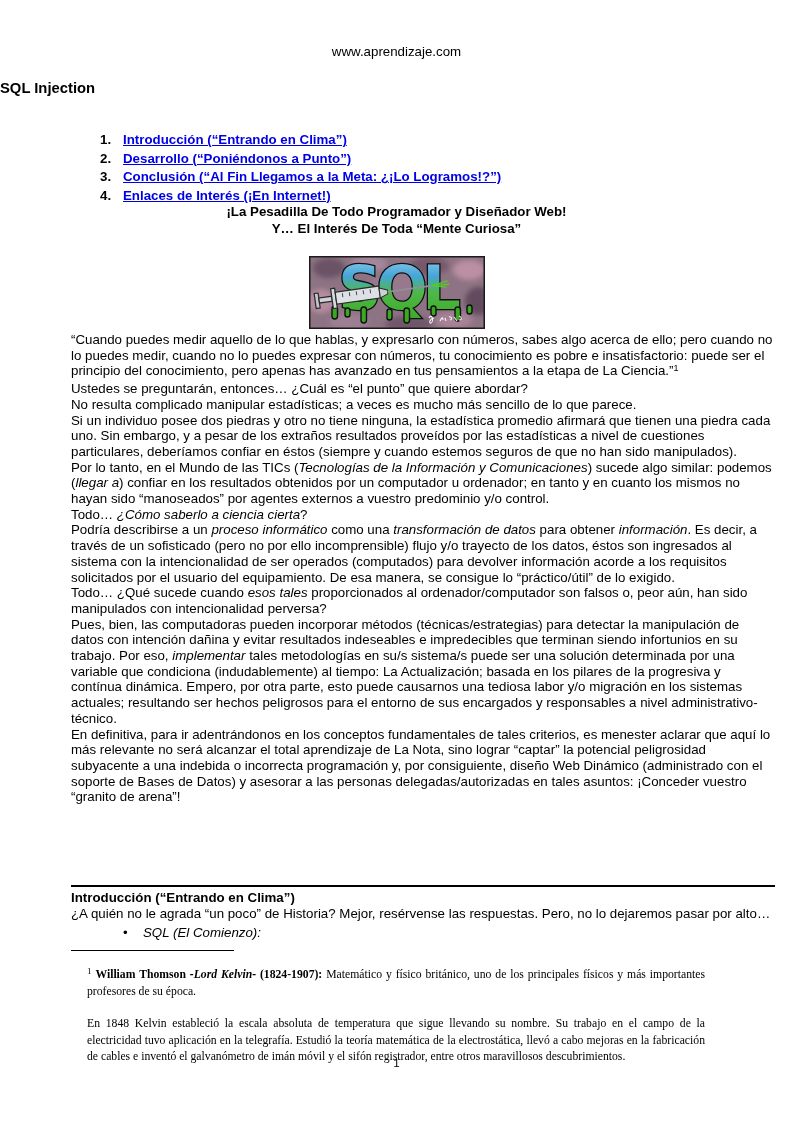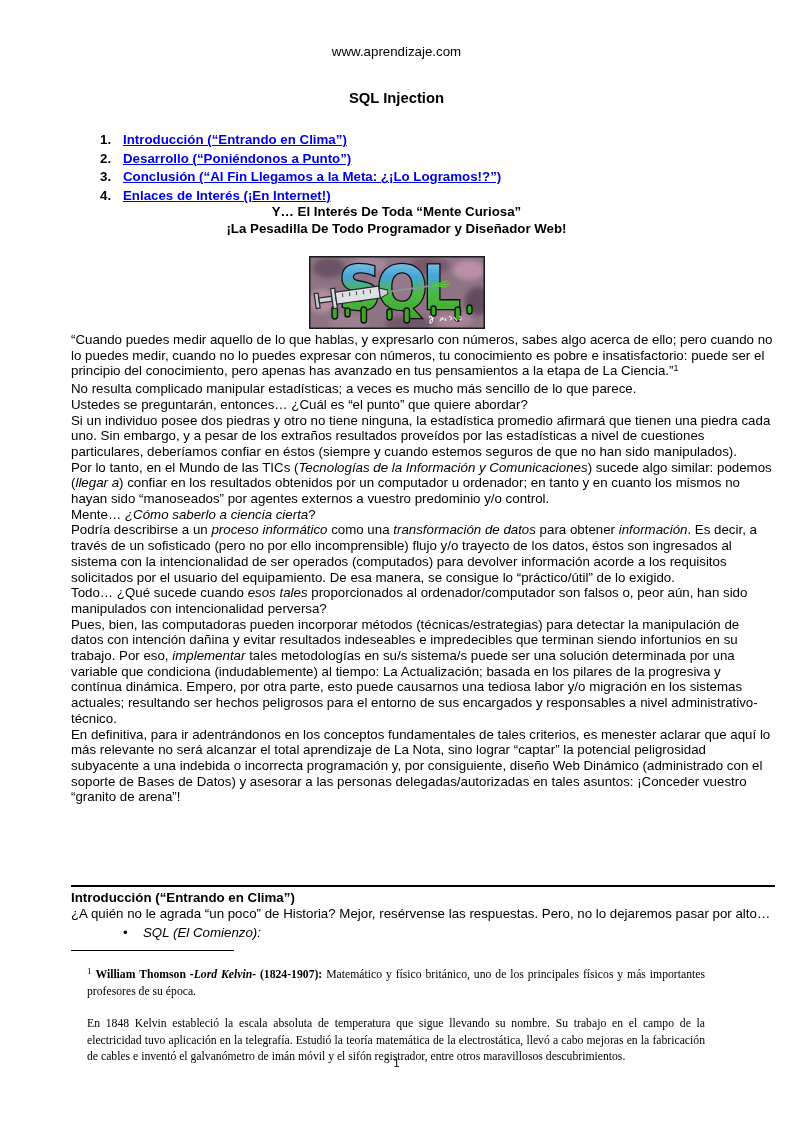--- a/index.html
+++ b/index.html
@@ -1,19 +1,19 @@
 <!DOCTYPE html>
 <html><head>
 <meta charset="utf-8">
 <style>
   html,body{margin:0;padding:0;background:#ffffff;}
   .page{position:relative;width:793px;height:1122px;background:#fff;color:#000;
         font-family:"Liberation Sans",sans-serif;overflow:hidden;}
   .header-url{position:absolute;top:44px;left:0;width:100%;text-align:center;font-size:13.3px;}
-  .doc-title{position:absolute;top:90px;left:0;width:100%;text-align:center;font-size:14.8px;font-weight:bold;}
+  .doc-title{position:absolute;top:80px;left:0;width:100%;text-align:left;font-size:14.8px;font-weight:bold;}
   .toc{position:absolute;top:131px;left:71px;width:704px;}
   .toc-item{display:flex;font-size:13.3px;font-weight:bold;line-height:18.6px;}
   .toc-num{margin-left:29px;width:23px;}
   .toc-link{color:#0000E6;text-decoration:underline;cursor:pointer;}
   .tagline{position:absolute;top:203px;left:0;width:100%;text-align:center;
            font-size:13.3px;font-weight:bold;line-height:17.4px;}
   .hero{position:absolute;top:256px;left:309px;width:176px;height:73px;}
   .hero svg{display:block;}
   .body-text{position:absolute;top:332px;left:71px;width:704px;font-size:13.3px;line-height:15.7px;}
   .para{margin:0;}
@@ -57,22 +57,22 @@
       <span class="toc-num">3.</span>
       <span class="toc-link">Conclusión (“Al Fin Llegamos a la Meta: ¿¡Lo Logramos!?”)</span>
     </div>
     <div class="toc-item">
       <span class="toc-num">4.</span>
       <span class="toc-link">Enlaces de Interés (¡En Internet!)</span>
     </div>
   </div>
 
   <div class="tagline">
+    <div>¡La Pesadilla De Todo Programador y Diseñador Web!</div>
     <div>Y… El Interés De Toda “Mente Curiosa”</div>
-    <div>¡La Pesadilla De Todo Programador y Diseñador Web!</div>
   </div>
 
   <div class="hero">
     <svg width="176" height="73" viewBox="0 0 176 73">
       <defs>
         <linearGradient id="lg" x1="0" y1="0" x2="0" y2="1">
           <stop offset="0" stop-color="#9fd4ef"></stop>
           <stop offset="0.33" stop-color="#45a5d8"></stop>
           <stop offset="0.56" stop-color="#4fb84a"></stop>
           <stop offset="1" stop-color="#3aa922"></stop>
@@ -121,25 +121,25 @@
       </g>
       <g stroke="#f2f2f2" fill="none" stroke-width="1.1">
         <path d="M120,62 c3,-6 5,4 2,5 c-2,1 -2,-4 3,-5 m6,3 c2,-4 3,-4 3,-1 m2,-2 l1,3 m3,-4 c2,-1 4,2 1,3 m4,-3 l3,4 m2,-5 c3,1 3,4 0,4"></path>
       </g>
       <rect x="0.75" y="0.75" width="174.5" height="71.5" fill="none" stroke="#1b1b1b" stroke-width="1.5"></rect>
     </svg>
   </div>
 
   <div class="body-text">
     <div class="para"><span>“Cuando puedes medir aquello de lo que hablas, y expresarlo con números, sabes algo acerca de ello; pero cuando no lo puedes medir, cuando no lo puedes expresar con números, tu conocimiento es pobre e insatisfactorio: puede ser el principio del conocimiento, pero apenas has avanzado en tus pensamientos a la etapa de La Ciencia.”</span><span class="seg-sup">1</span></div>
+    <div class="para"><span>Ustedes se preguntarán, entonces… ¿Cuál es “el punto” que quiere abordar?</span></div>
     <div class="para"><span>No resulta complicado manipular estadísticas; a veces es mucho más sencillo de lo que parece.</span></div>
-    <div class="para"><span>Ustedes se preguntarán, entonces… ¿Cuál es “el punto” que quiere abordar?</span></div>
     <div class="para"><span>Si un individuo posee dos piedras y otro no tiene ninguna, la estadística promedio afirmará que tienen una piedra cada uno. Sin embargo, y a pesar de los extraños resultados proveídos por las estadísticas a nivel de cuestiones particulares, deberíamos confiar en éstos (siempre y cuando estemos seguros de que no han sido manipulados).</span></div>
     <div class="para"><span>Por lo tanto, en el Mundo de las TICs (</span><span class="seg-i">Tecnologías de la Información y Comunicaciones</span><span>) sucede algo similar: podemos (</span><span class="seg-i">llegar a</span><span>) confiar en los resultados obtenidos por un computador u ordenador; en tanto y en cuanto los mismos no hayan sido “manoseados” por agentes externos a vuestro predominio y/o control.</span></div>
-    <div class="para"><span>Mente… </span><span class="seg-i">¿Cómo saberlo a ciencia cierta</span><span>?</span></div>
+    <div class="para"><span>Todo… </span><span class="seg-i">¿Cómo saberlo a ciencia cierta</span><span>?</span></div>
     <div class="para"><span>Podría describirse a un </span><span class="seg-i">proceso informático</span><span> como una </span><span class="seg-i">transformación de datos</span><span> para obtener </span><span class="seg-i">información</span><span>. Es decir, a través de un sofisticado (pero no por ello incomprensible) flujo y/o trayecto de los datos, éstos son ingresados al sistema con la intencionalidad de ser operados (computados) para devolver información acorde a los requisitos solicitados por el usuario del equipamiento. De esa manera, se consigue lo “práctico/útil” de lo exigido.</span></div>
     <div class="para"><span>Todo… ¿Qué sucede cuando </span><span class="seg-i">esos tales</span><span> proporcionados al ordenador/computador son falsos o, peor aún, han sido manipulados con intencionalidad perversa?</span></div>
     <div class="para"><span>Pues, bien, las computadoras pueden incorporar métodos (técnicas/estrategias) para detectar la manipulación de datos con intención dañina y evitar resultados indeseables e impredecibles que terminan siendo infortunios en su trabajo. Por eso, </span><span class="seg-i">implementar</span><span> tales metodologías en su/s sistema/s puede ser una solución determinada por una variable que condiciona (indudablemente) al tiempo: La Actualización; basada en los pilares de la progresiva y contínua dinámica. Empero, por otra parte, esto puede causarnos una tediosa labor y/o migración en los sistemas actuales; resultando ser hechos peligrosos para el entorno de sus encargados y responsables a nivel administrativo-técnico.</span></div>
     <div class="para"><span>En definitiva, para ir adentrándonos en los conceptos fundamentales de tales criterios, es menester aclarar que aquí lo más relevante no será alcanzar el total aprendizaje de La Nota, sino lograr “captar” la potencial peligrosidad subyacente a una indebida o incorrecta programación y, por consiguiente, diseño Web Dinámico (administrado con el soporte de Bases de Datos) y asesorar a las personas delegadas/autorizadas en tales asuntos: ¡Conceder vuestro “granito de arena”!</span></div>
   </div>
 
   <div class="section">
     <div class="rule"></div>
     <div class="section-heading">Introducción (“Entrando en Clima”)</div>
     <div class="section-para">¿A quién no le agrada “un poco” de Historia? Mejor, resérvense las respuestas. Pero, no lo dejaremos pasar por alto…</div>

